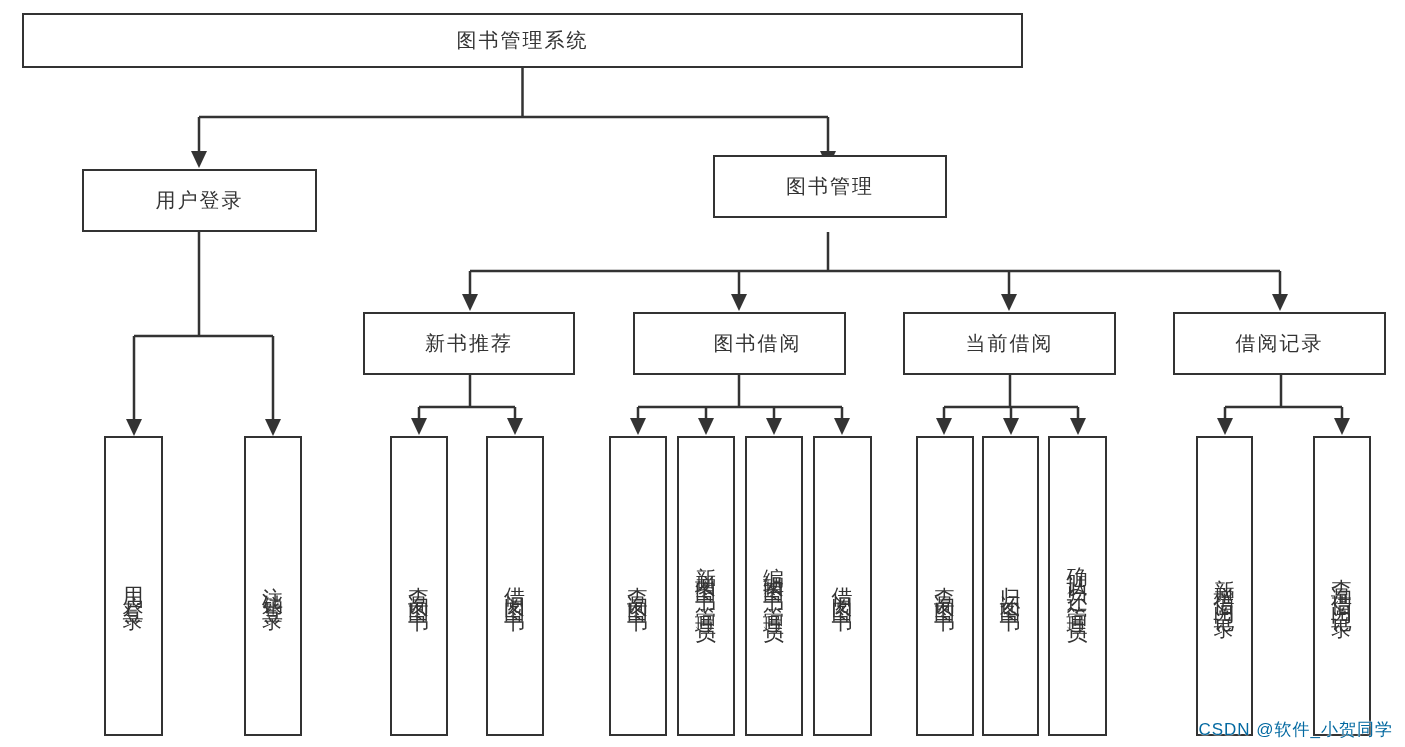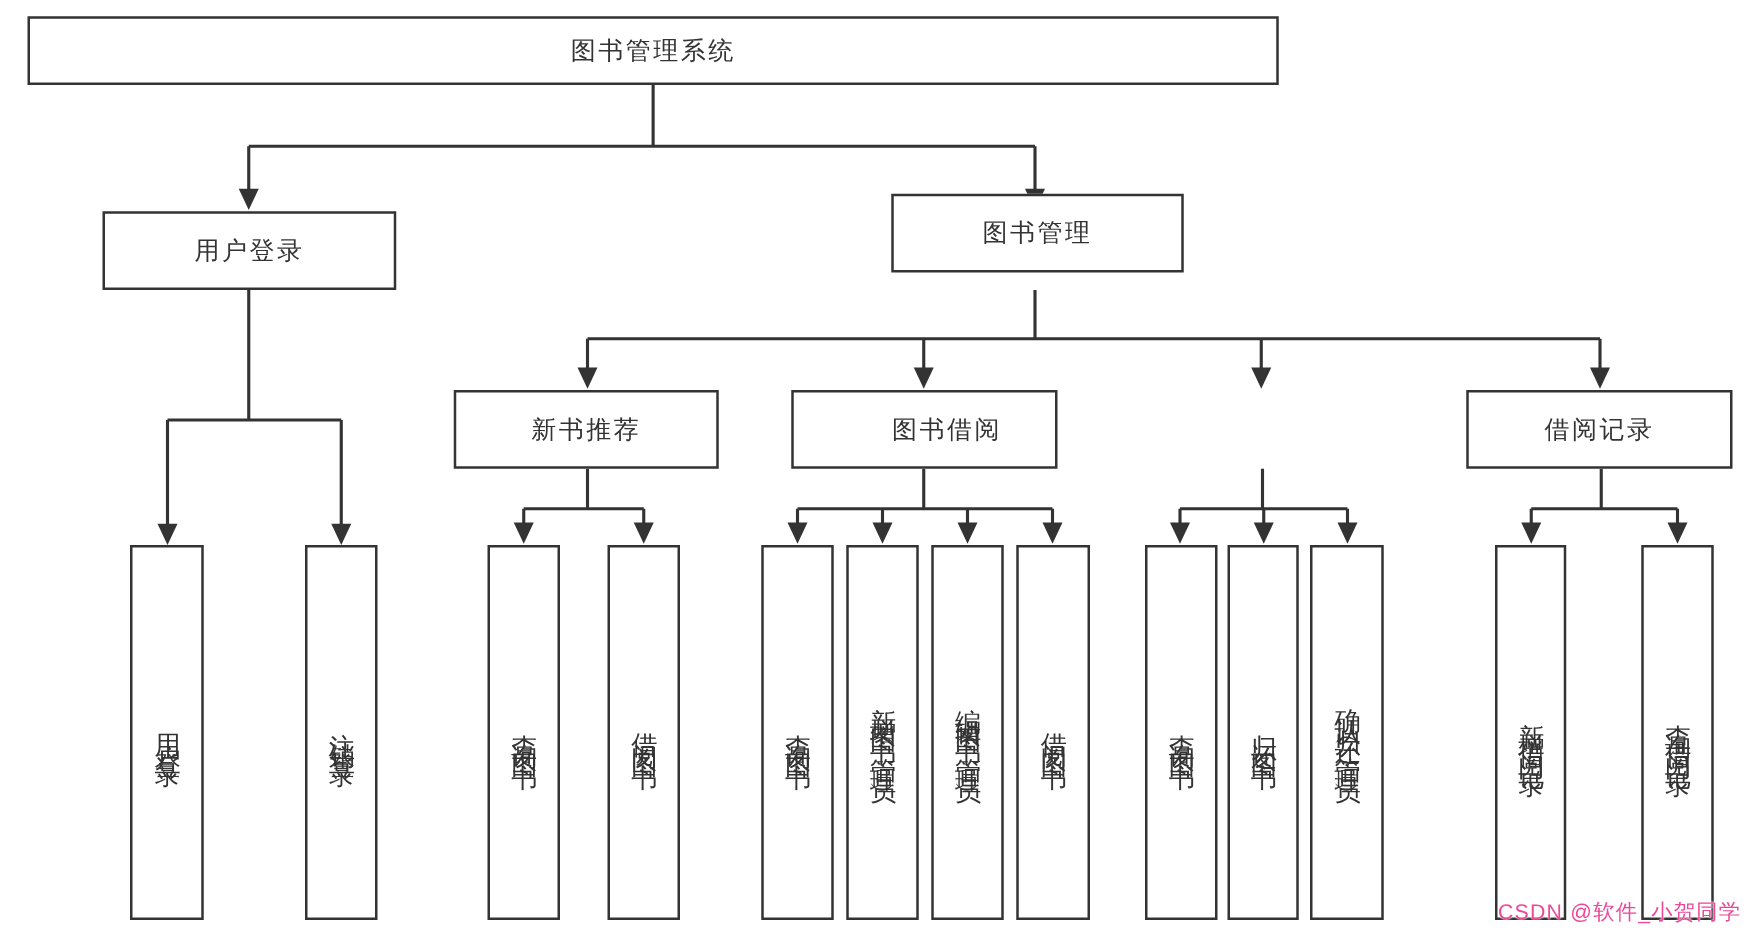--- a/index.html
+++ b/index.html
@@ -48,21 +48,21 @@
     letter-spacing: 8px;
     line-height: 1;
     top: 436px;
     height: 300px;
   }
   .watermark {
     position: absolute;
     right: 12px;
     bottom: 6px;
     font-size: 17px;
-    color: #ec4899;
+    color: #0369a1;
     letter-spacing: 1px;
     text-shadow: 0 0 2px #ffffff, 0 0 1px #ffffff;
     white-space: nowrap;
   }
 </style>
 </head>
 <body>
 
 <div class="canvas">
 
@@ -106,20 +106,21 @@
     </g>
   </svg>
 
   <div class="hbox" style="left:22px; top:13px; width:1001px; height:55px;">图书管理系统</div>
 
   <div class="hbox" style="left:82px; top:169px; width:235px; height:63px;">用户登录</div>
   <div class="hbox" style="left:713px; top:155px; width:234px; height:63px;">图书管理</div>
 
   <div class="hbox" style="left:363px; top:312px; width:212px; height:63px;">新书推荐</div>
   <div class="hbox" style="left:633px; top:312px; width:213px; height:63px;padding-left:36px;">图书借阅</div>
+  <div class="hbox" style="left:903px; top:312px; width:213px; height:63px;">当前借阅</div>
   <div class="hbox" style="left:1173px; top:312px; width:213px; height:63px;">借阅记录</div>
 
   <div class="vbox" style="left:104px; width:59px;">用户登录</div>
   <div class="vbox" style="left:244px; width:58px;">注销登录</div>
 
   <div class="vbox" style="left:390px; width:58px;">查询图书</div>
   <div class="vbox" style="left:486px; width:58px;">借阅图书</div>
 
   <div class="vbox" style="left:609px; width:58px;">查询图书</div>
   <div class="vbox" style="left:677px; width:58px;">新增图书（管理员）</div>

